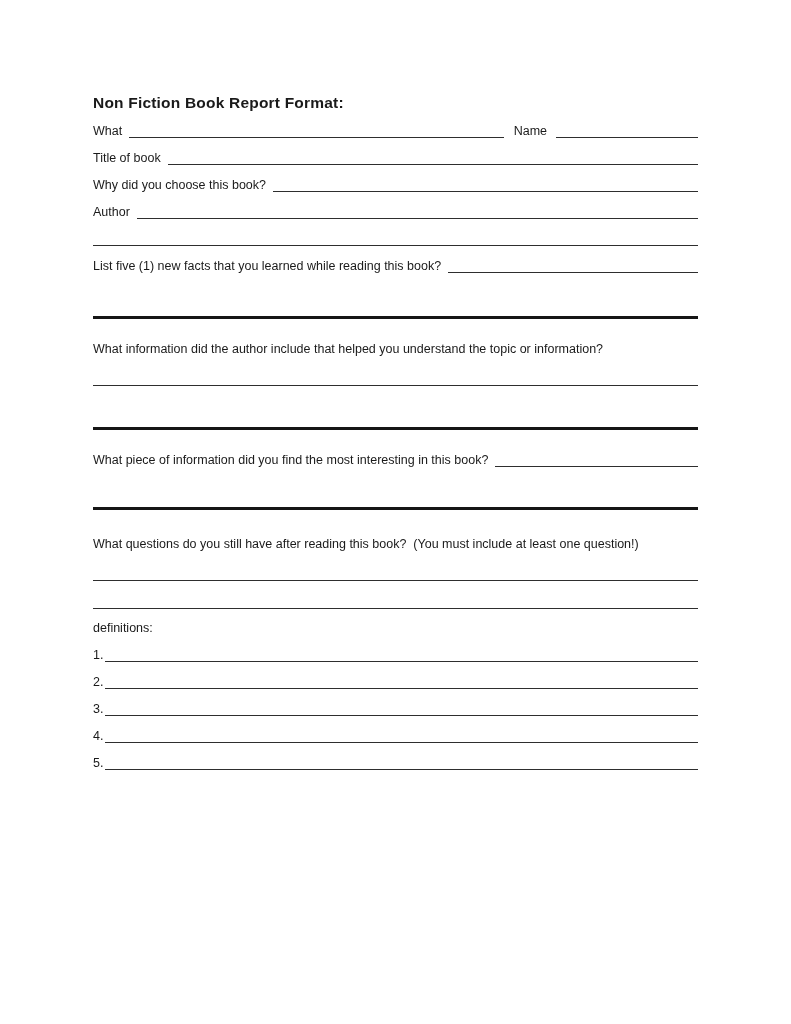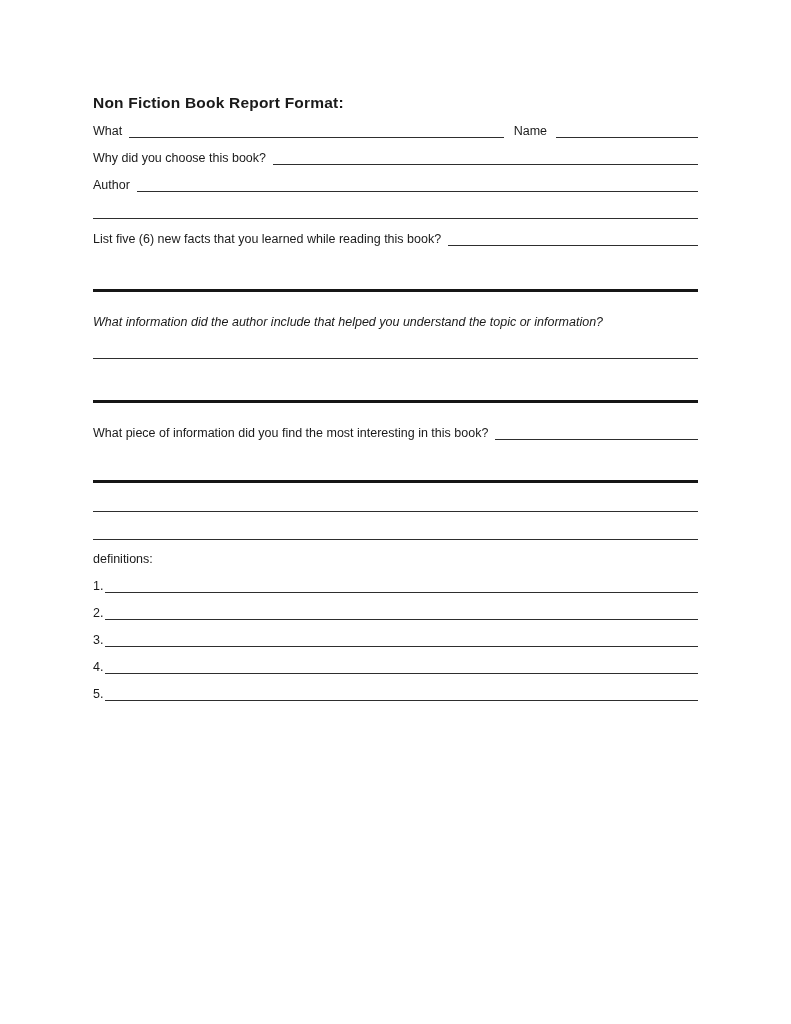--- a/index.html
+++ b/index.html
@@ -45,76 +45,83 @@
     height:28px;
   }
   .blank-line.h27{height:27px;}
   .thick-divider{
     border-bottom:3px solid #161616;
     height:0;
   }
   .td1{margin-top:42px;}
   .td2{margin-top:41px;}
   .td3{margin-top:39px;}
-  .q-info{margin-top:11px;font-style:italic;}
+  .q-info{margin-top:11px;}
   .q-interesting{margin-top:11px;justify-content:flex-end;}
   .q-questions{margin-top:15px;}
   .vocab-prompt{margin-top:25px;}
 </style>
 </head>
 <body>
 
 <div class="page">
 
   <div class="doc-title">Non Fiction Book Report Format:</div>
 
   <div class="row">
     <span class="lbl">What</span>
     <span class="wline name-line"></span>
     <span class="lbl">Name</span>
     <span class="wline date-line"></span>
   </div>
 
+  <div class="row">
+    <span class="lbl">Title of book</span>
+    <span class="wline"></span>
+  </div>
 
   <div class="row">
     <span class="lbl">Why did you choose this book?</span>
     <span class="wline"></span>
   </div>
 
   <div class="row">
     <span class="lbl">Author</span>
     <span class="wline"></span>
   </div>
 
   <div class="row">
     <span class="wline" style="margin-left:0;"></span>
   </div>
 
   <div class="row">
-    <span class="lbl">List five (6) new facts that you learned while reading this book?</span>
+    <span class="lbl">List five (1) new facts that you learned while reading this book?</span>
     <span class="wline"></span>
   </div>
 
   <div class="thick-divider td1"></div>
 
   <div class="row q-info">
     <span class="lbl">What information did the author include that helped you understand the topic or information?</span>
   </div>
 
   <div class="blank-line"></div>
 
   <div class="thick-divider td2"></div>
 
   <div class="row q-interesting">
     <span class="lbl">What piece of information did you find the most interesting in this book?</span>
     <span class="wline"></span>
   </div>
 
   <div class="thick-divider td3"></div>
 
+  <div class="row q-questions">
+    <span class="lbl">What questions do you still have after reading this book?  (You must include at least one question!)</span>
+  </div>
 
   <div class="blank-line"></div>
   <div class="blank-line h27"></div>
 
   <div class="row">
     <span class="lbl">definitions:</span>
   </div>
 
   <div class="row">
     <span class="lbl">1.</span>

